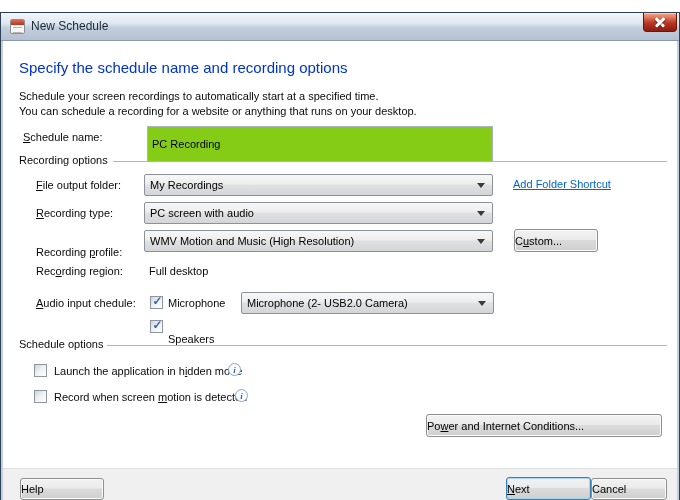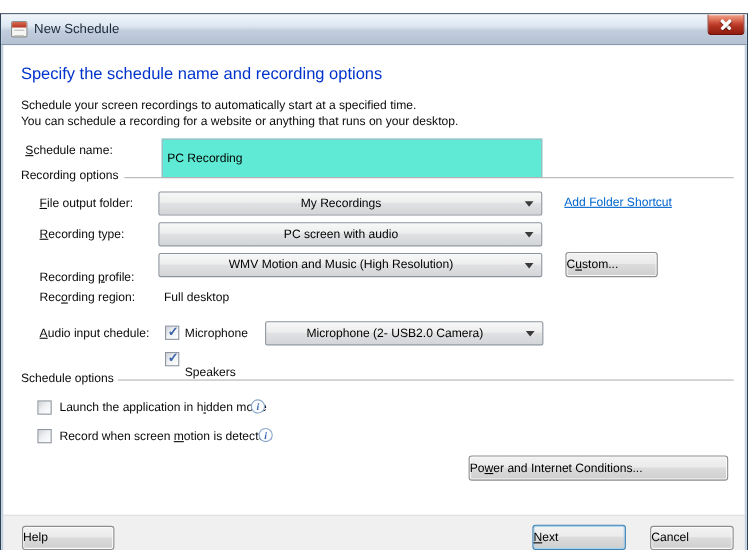--- a/index.html
+++ b/index.html
@@ -45,27 +45,27 @@
 
   
   .heading { position:absolute; left:18px; top:46px; font-size:15px; color:#0033cc; }
   .intro { position:absolute; left:18px; font-size:11px; color:#0a0a0a; line-height:13px; }
   .lbl { position:absolute; font-size:11px; color:#0a0a0a; line-height:13px; white-space:nowrap; }
   .u { text-decoration:underline; }
   .group-line { position:absolute; height:0; border-top:1px solid #b4b4b4;
       box-shadow:0 1px 0 rgba(255,255,255,.9); }
 
   
-  .textbox { position:absolute; height:21px; border:1px solid #a9b4c2; background:#5eead4;
+  .textbox { position:absolute; height:21px; border:1px solid #a9b4c2; background:#84cc16;
       font-family:"Liberation Sans", sans-serif; font-size:11px; color:#000;
       padding:17px 4px; outline:none; }
   .combo { position:absolute; height:22px; border:1px solid #8b929c; border-radius:2px;
       background:linear-gradient(to bottom,#f7f8f8 0%,#ededee 45%,#e0e1e3 50%,#d3d5d8 100%);
       display:flex; align-items:center; padding:0 22px 0 5px; font-size:11px; color:#000;
-      cursor:pointer; white-space:nowrap; overflow:hidden;justify-content:center; }
+      cursor:pointer; white-space:nowrap; overflow:hidden; }
   .arrow { position:absolute; right:7px; top:8px; width:0; height:0;
       border-left:4px solid transparent; border-right:4px solid transparent;
       border-top:5px solid #3a3a3a; }
   .btn { position:absolute; border:1px solid #8e8f8f; border-radius:3px;
       background:linear-gradient(to bottom,#f2f2f2 0%,#ebebeb 45%,#dbdbdb 50%,#cfcfcf 100%);
       box-shadow:inset 0 0 0 1px #fbfbfb; font-size:11px; color:#000;
       display:flex; align-items:center; justify-content:flex-start; cursor:pointer;
       white-space:nowrap; }
   .btn.default { border-color:#3c7fb1; box-shadow:inset 0 0 0 1px #a9d4f0; }
   .cb { position:absolute; width:13px; height:13px; border:1px solid #8e959e;
@@ -161,21 +161,21 @@
   <span class="info" style="left:234px;top:376px">
       <span>i</span>
     </span>
 
   <button class="btn" style="left:425px;top:401px;width:236px;height:23px">
       <span><span>Po</span><span class="u">w</span><span>er and Internet Conditions...</span></span>
     </button>
 
   <div class="footer"></div>
   <button class="btn" style="left:19px;top:465px;width:84px;height:22px">Help</button>
-  <button class="btn default" style="left:483px;top:464px;width:85px;height:23px">
+  <button class="btn default" style="left:505px;top:464px;width:85px;height:23px">
       <span><span></span><span class="u">N</span><span>ext</span></span>
     </button>
   <button class="btn" style="left:590px;top:465px;width:76px;height:22px">Cancel</button>
 
   <div class="frame-side frame-l"></div>
   <div class="frame-side frame-r"></div>
   <div class="bottombar"></div>
 </div>
 
 </body></html>

